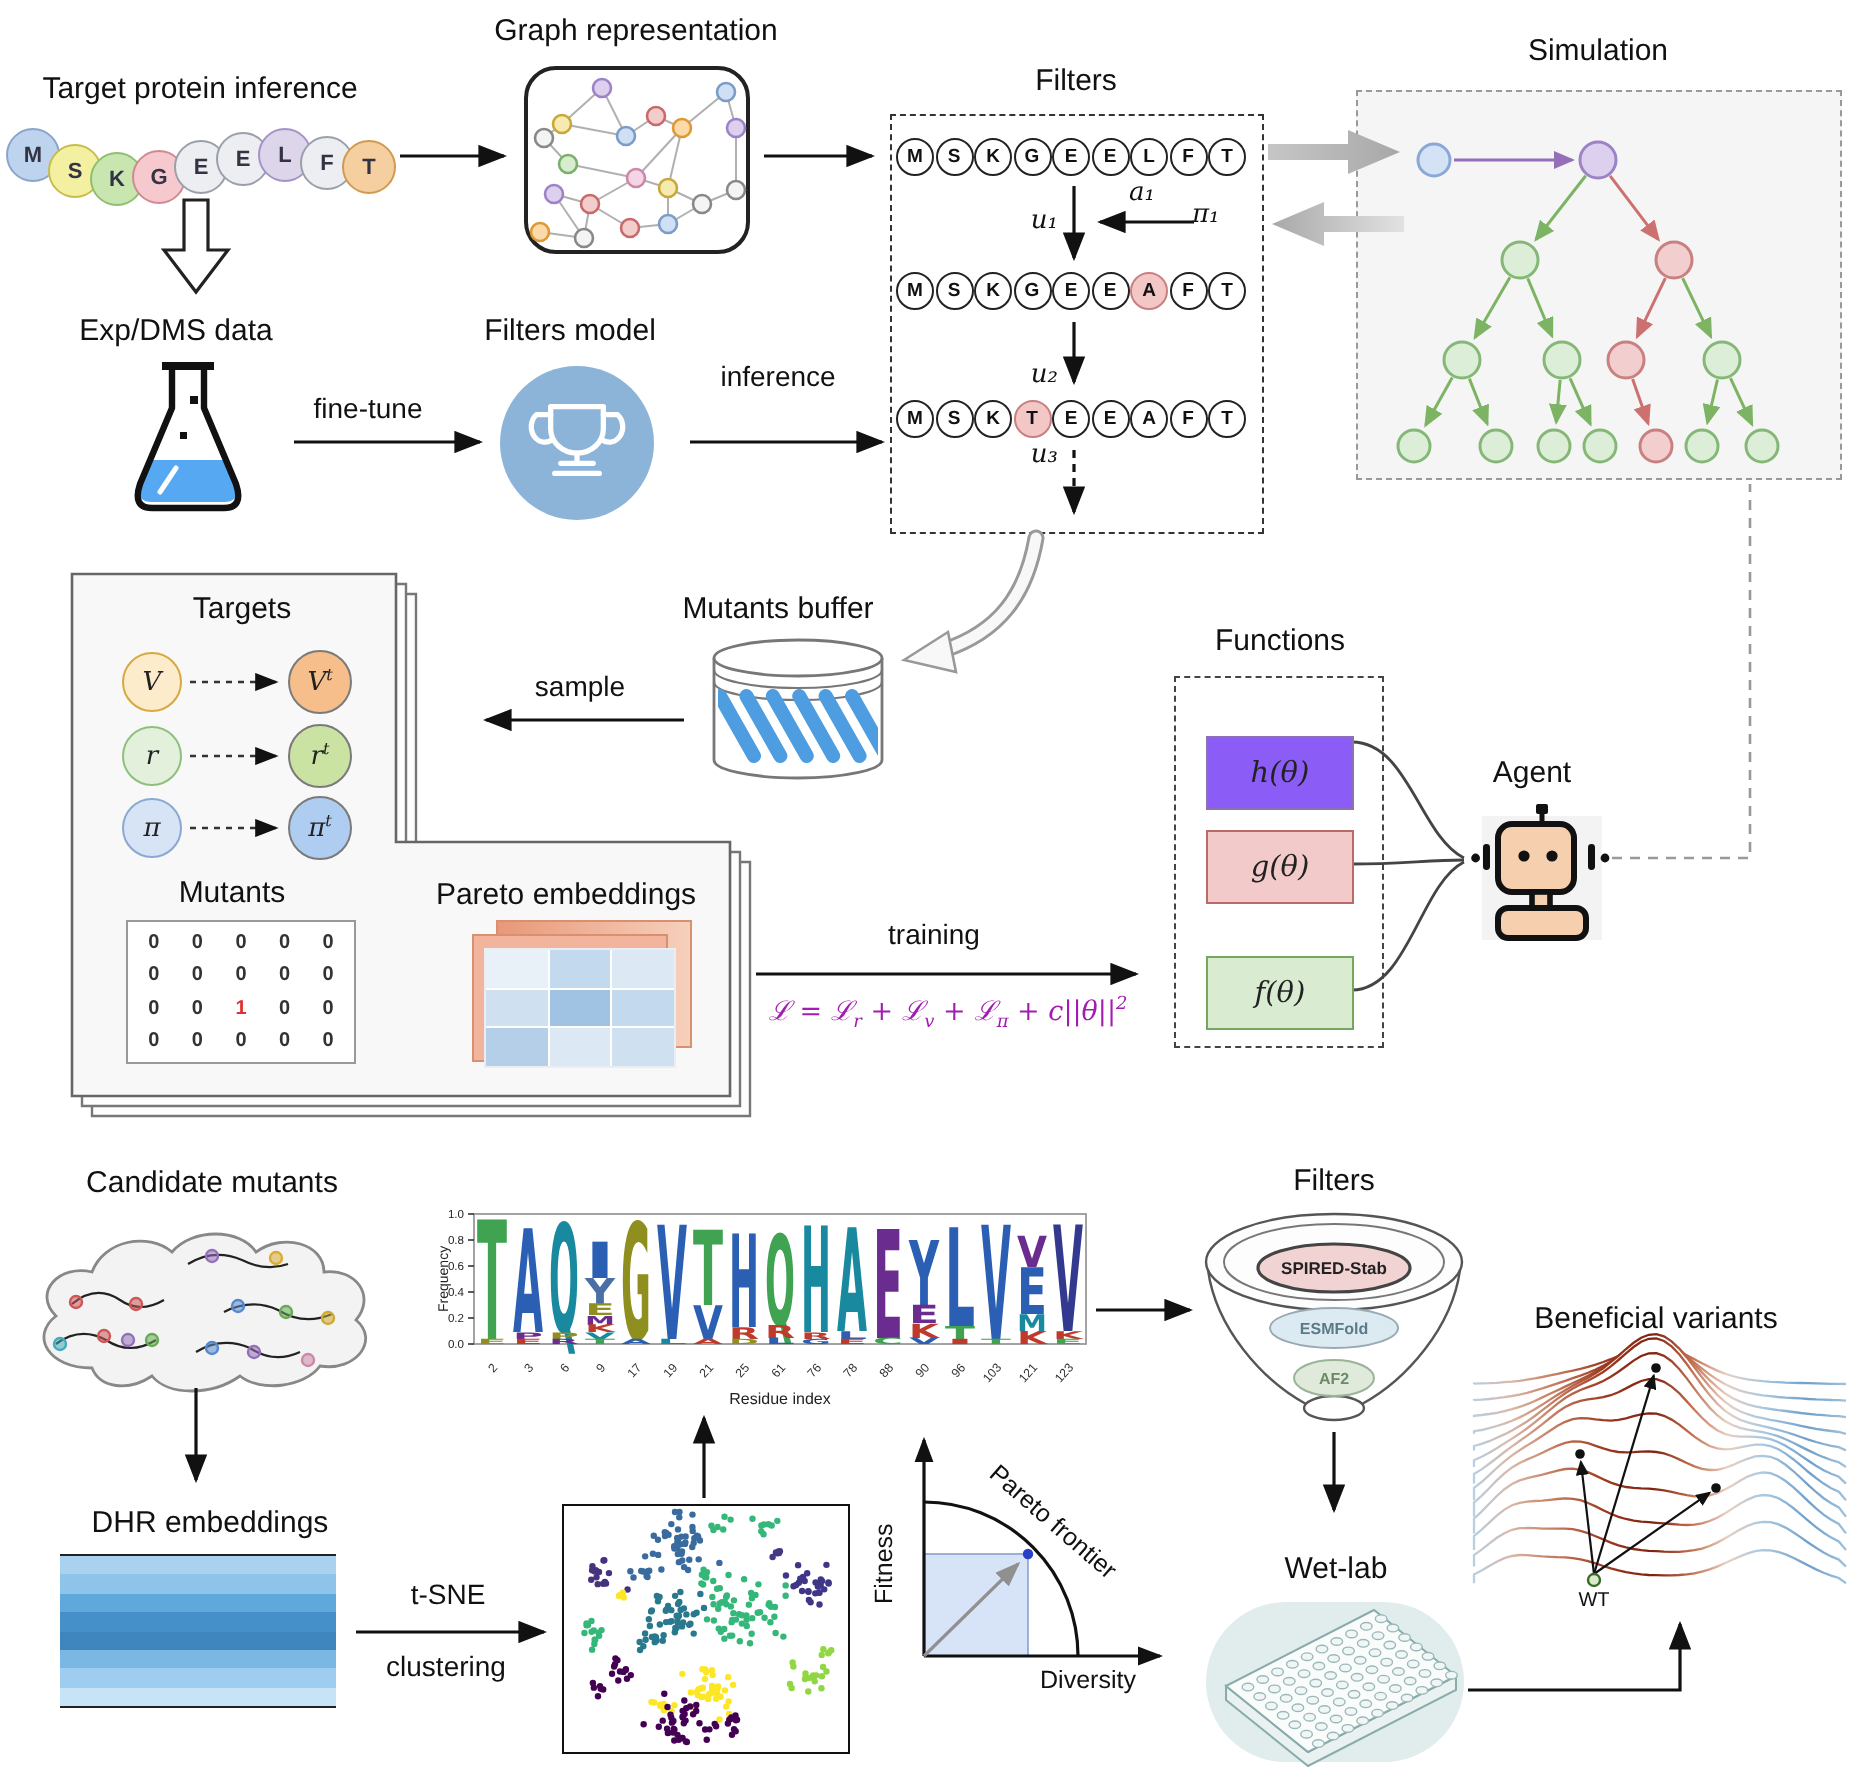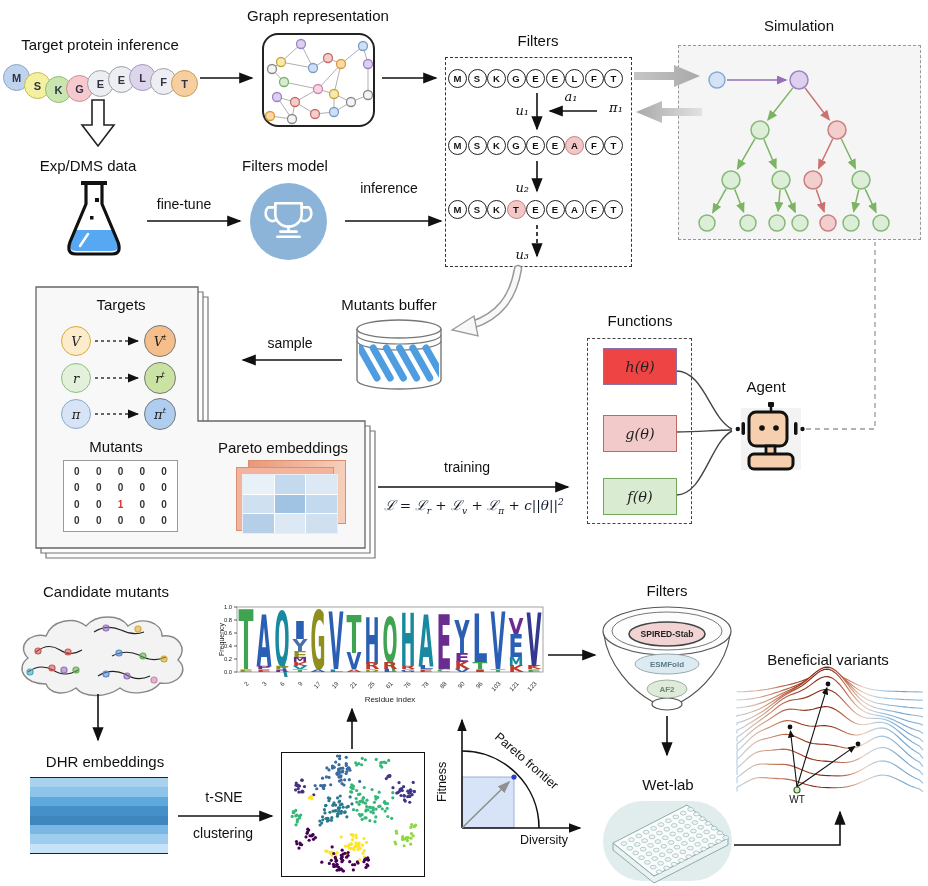--- a/index.html
+++ b/index.html
@@ -28,21 +28,21 @@
           align-items:center;justify-items:center;font-size:10px;font-weight:bold;color:#333;
           box-sizing:border-box;padding:2px}
   #matrix .m1{color:#e03030}
   #heatmap{position:absolute;left:228px;top:458px;width:118px;height:80px}
   #heatmap .layer{position:absolute}
   #hm-grid{position:absolute;display:grid;grid-template-columns:repeat(3,1fr);grid-template-rows:repeat(3,1fr);gap:1px;background:#fff;border:1px solid #e8eef4}
   #dhr{position:absolute;left:30px;top:777px;width:138px;height:77px;border-top:1.5px solid #222;
        border-bottom:1.5px solid #222;box-sizing:border-box;display:flex;flex-direction:column}
   #dhr div{flex:1}
   #equation{position:absolute;left:368px;top:496px;width:212px;text-align:center;
-            font-family:"DejaVu Serif",serif;font-style:italic;font-size:13.5px;color:#0f172a}
+            font-family:"DejaVu Serif",serif;font-style:italic;font-size:13.5px;color:#a21caf}
   #equation sub{font-size:9px}
   #equation sup{font-size:9px}
   #tsne-wrap{position:absolute;left:281px;top:752px;width:144px;height:125px;border:1.5px solid #111;
              box-sizing:border-box;background:#fff}
   #graph-box{position:absolute;left:262px;top:33px;width:113px;height:94px;border:2px solid #222;
              border-radius:16px;background:#fff;box-sizing:border-box}
   #reward-circle{position:absolute;left:250px;top:183px;width:77px;height:77px;border-radius:50%;}
 </style>
 </head>
 <body>
@@ -176,23 +176,23 @@
       <div class="ep-c" style="">K</div>
       <div class="ep-c hl" style="">T</div>
       <div class="ep-c" style="">E</div>
       <div class="ep-c" style="">E</div>
       <div class="ep-c" style="">A</div>
       <div class="ep-c" style="">F</div>
       <div class="ep-c" style="">T</div>
     </div>
   <div class="mlbl" style="left:489px;top:103px">u₁</div>
   <div class="mlbl" style="left:551px;top:89px;text-align:center">a₁</div>
-  <div class="mlbl" style="left:596px;top:100px;text-align:center">π₁</div>
+  <div class="mlbl" style="left:596px;top:100px;text-align:left">π₁</div>
   <div class="mlbl" style="left:489px;top:180px">u₂</div>
-  <div class="mlbl" style="left:489px;top:247px">u₃</div>
+  <div class="mlbl" style="left:489px;top:220px">u₃</div>
 
   <div class="box-dash" style="left:678px;top:45px;width:243px;height:195px;border:1.5px dashed #999;background:#f5f5f5"></div>
   <svg id="tree-svg" width="243" height="195" viewBox="0 0 243 195" style="left:678px;top:45px">
       <defs>
         <marker id="tmg" markerWidth="7" markerHeight="6" refX="6" refY="3" orient="auto">
           <path d="M0,0 L7,3 L0,6 Z" fill="#7cb464"></path>
         </marker>
         <marker id="tmr" markerWidth="7" markerHeight="6" refX="6" refY="3" orient="auto">
           <path d="M0,0 L7,3 L0,6 Z" fill="#cc7070"></path>
         </marker>
@@ -1045,16 +1045,16 @@
     <div class="tcirc" style="left: 61px; top: 363px; width: 30px; height: 30px; background: rgb(226, 240, 220); border: 1.6px solid rgb(143, 191, 127);">r</div>
     <div class="tcirc" style="left: 144px; top: 362px; width: 32px; height: 32px; background: rgb(203, 227, 162); border: 1.6px solid rgb(122, 122, 122);">
       <span>r</span>
       <sup>t</sup>
     </div>
     <div class="tcirc" style="left: 61px; top: 399px; width: 30px; height: 30px; background: rgb(214, 228, 246); border: 1.6px solid rgb(138, 168, 208);">π</div>
     <div class="tcirc" style="left: 144px; top: 398px; width: 32px; height: 32px; background: rgb(174, 205, 240); border: 1.6px solid rgb(122, 122, 122);">
       <span>π</span>
       <sup>t</sup>
     </div>
-    <div class="fnbox" style="left: 603px; top: 348px; background: #ef4444; border-color: rgb(138, 114, 176);">h(θ)</div>
+    <div class="fnbox" style="left: 603px; top: 368px; background: #8b5cf6; border-color: rgb(138, 114, 176);">h(θ)</div>
     <div class="fnbox" style="left: 603px; top: 415px; background: rgb(242, 202, 202); border-color: rgb(187, 106, 106);">g(θ)</div>
     <div class="fnbox" style="left: 603px; top: 478px; background: rgb(217, 236, 209); border-color: rgb(116, 168, 94);">f(θ)</div>
   </div>
 
 </body></html>

